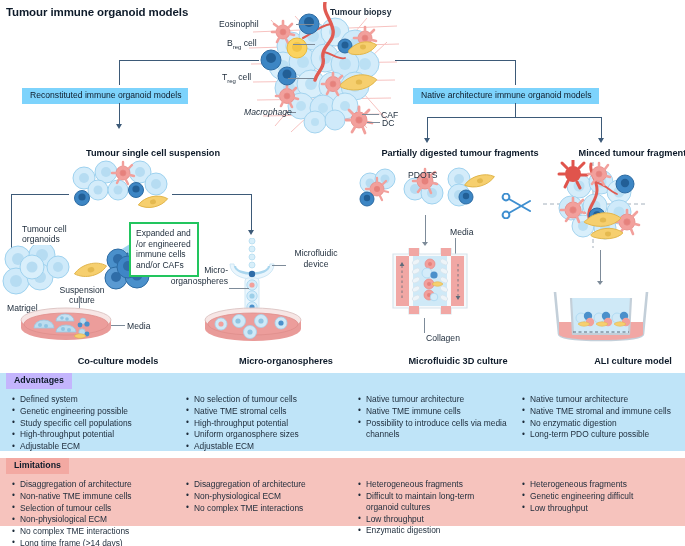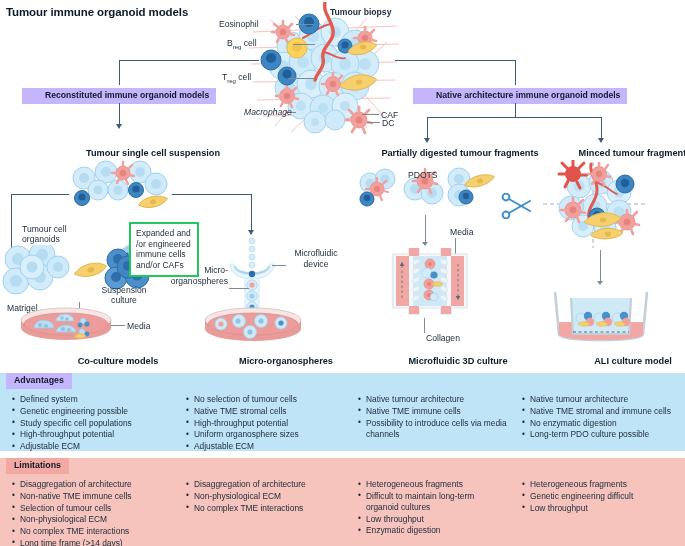--- a/index.html
+++ b/index.html
@@ -19,22 +19,22 @@
     font-size:11.5px;font-weight:bold;letter-spacing:-.1px;color:#0e1b2a;
   }
   .colhead{
     font-size:9.2px;font-weight:bold;color:#0e1b2a;text-align:center;white-space:nowrap;margin-left:33px;
   }
   .annot{
     font-size:8.6px;color:#1d2b3a;line-height:1.18;white-space:nowrap;
   }
   .annot.wrap{white-space:normal;}
   .bluebox{
-    background:#c4b5fd;color:#0e1b2a;font-size:8.6px;
-    padding:3px 7px 4px 23px;white-space:nowrap;line-height:1;font-weight:bold;
+    background:#7dd3fc;color:#0e1b2a;font-size:8.6px;
+    padding:3px 7px 4px 8px;white-space:nowrap;line-height:1;
   }
   .callout{
     border:2px solid #22c55e;background:#ffffff;color:#1d2b3a;
     font-size:8.5px;line-height:1.25;padding:4px 5px;
   }
   .callout-tail{
     width:0;height:0;border-top:5px solid transparent;border-bottom:5px solid transparent;
     border-right:8px solid #9fd2ef;
   }
 
@@ -49,21 +49,21 @@
   .leader-v{background:#7d8b99;width:1px;}
   .gray-arrow-v{background:#7d8b99;width:1.1px;}
   .gray-head{
     width:0;height:0;border-left:3px solid transparent;border-right:3px solid transparent;
     border-top:4.5px solid #7d8b99;
   }
 
   
   .panel{position:absolute;left:0;width:685px;}
   .panel-adv{background:#bfe4f8;top:373px;height:78px;}
-  .panel-lim{background:#f6c3bd;top:458px;height:88px;}
+  .panel-lim{background:#f6c3bd;top:458px;height:68px;}
   .tag{
     position:absolute;left:6px;top:0px;
     font-size:8.8px;font-weight:bold;color:#0e1b2a;
     padding:3px 8px 4px 8px;line-height:1;
   }
   .tag-adv{background:#c4b5fd;}
   .tag-lim{background:#f3a9a2;}
   .bullets{
     position:absolute;font-size:8.4px;line-height:1.33;color:#1d2b3a;
   }
@@ -343,21 +343,21 @@
     <circle cx="24" cy="21" r="11" fill="#3f86c6" stroke="#2c6ba3" stroke-width="1"></circle>
       <circle cx="24" cy="20" r="5" fill="#2f6da8"></circle>
   </svg>
 
   <div class="abs" style="left:122px;top:222px;display:flex;align-items:center;">
     <div class="callout-tail"></div>
     <div class="callout" style="width:56px;margin-left:-1px;">Expanded and<br>/or engineered<br>immune cells<br>and/or CAFs</div>
   </div>
 
   <div class="abs annot" style="left:7px;top:303px;">Matrigel</div>
-  <div class="abs annot wrap" style="left:52px;top:285px;width:60px;text-align:center;line-height:1.2;margin-left:42px;">Suspension<br>culture</div>
+  <div class="abs annot wrap" style="left:52px;top:285px;width:60px;text-align:center;line-height:1.2;">Suspension<br>culture</div>
   <div class="abs annot" style="left:127px;top:321px;">Media</div>
   <div class="abs leader" style="left:110px;top:325px;width:15px;"></div>
   <div class="abs leader-v" style="left:41px;top:311px;height:13px;"></div>
   <div class="abs leader-v" style="left:79px;top:302px;height:14px;"></div>
 
   <svg class="abs" style="left:20px;top:305px;" width="92" height="42">
     <ellipse cx="46" cy="15" rx="45" ry="12" fill="#f7e6e5" stroke="#dfc8c7" stroke-width="1"></ellipse>
     <path d="M1 15 A45 12 0 0 0 91 15 L91 23 A45 12 0 0 1 1 23 Z" fill="#e99b99"></path>
     <ellipse cx="46" cy="19" rx="42" ry="11" fill="#ec9d9b" stroke="#de8e8c" stroke-width=".8"></ellipse>
 

